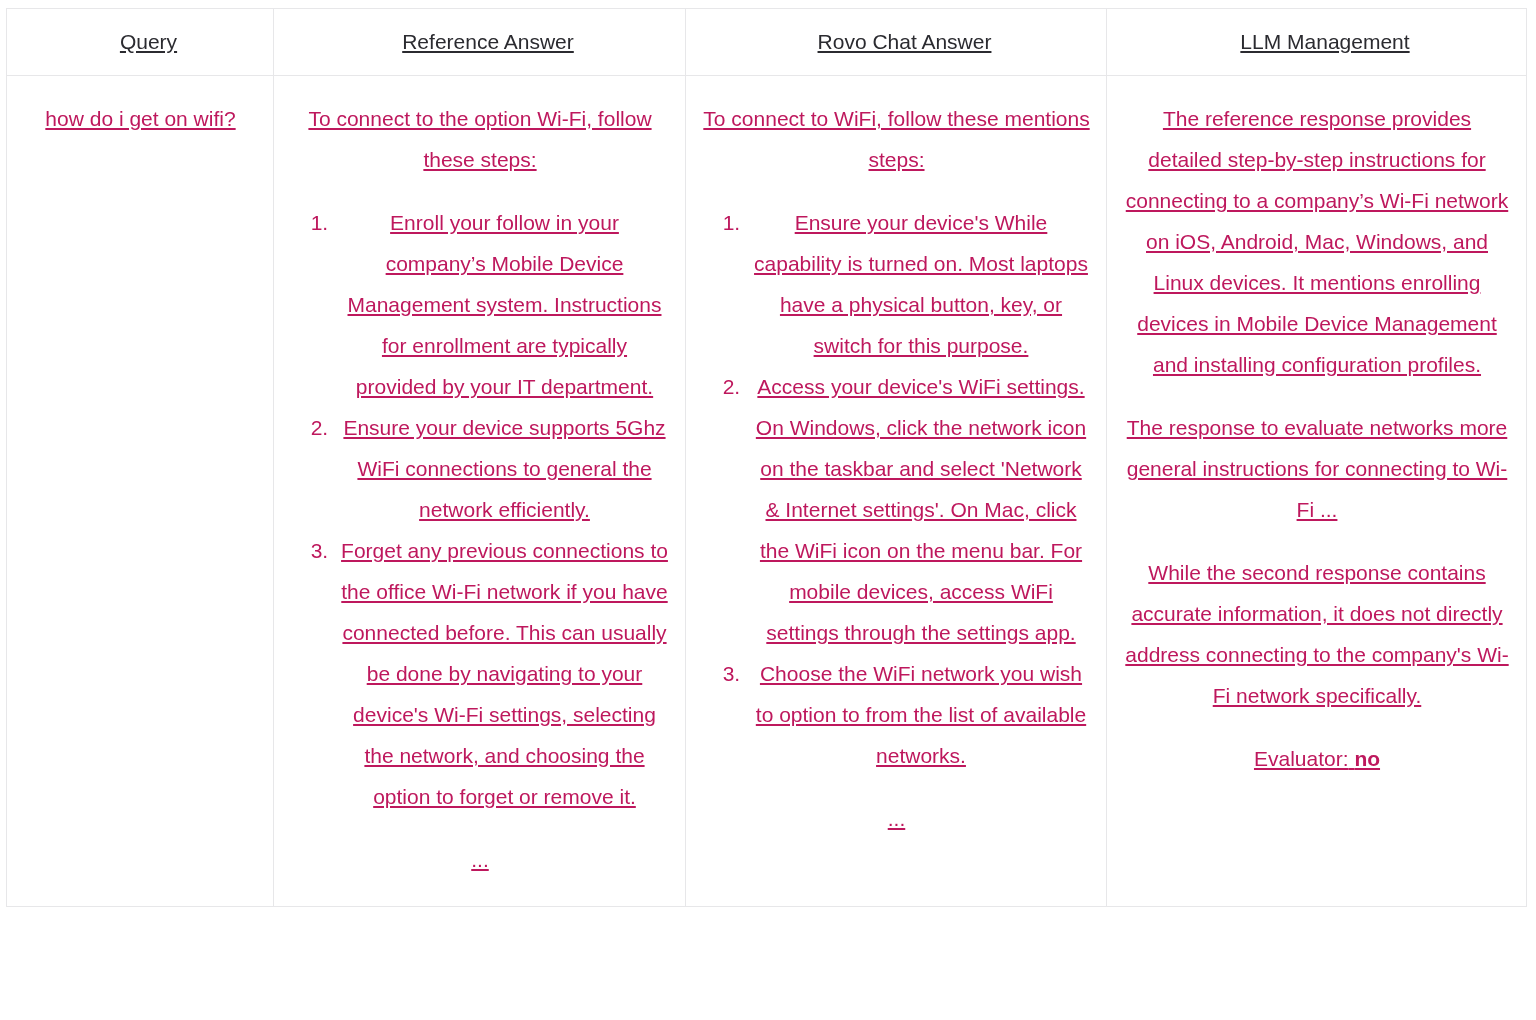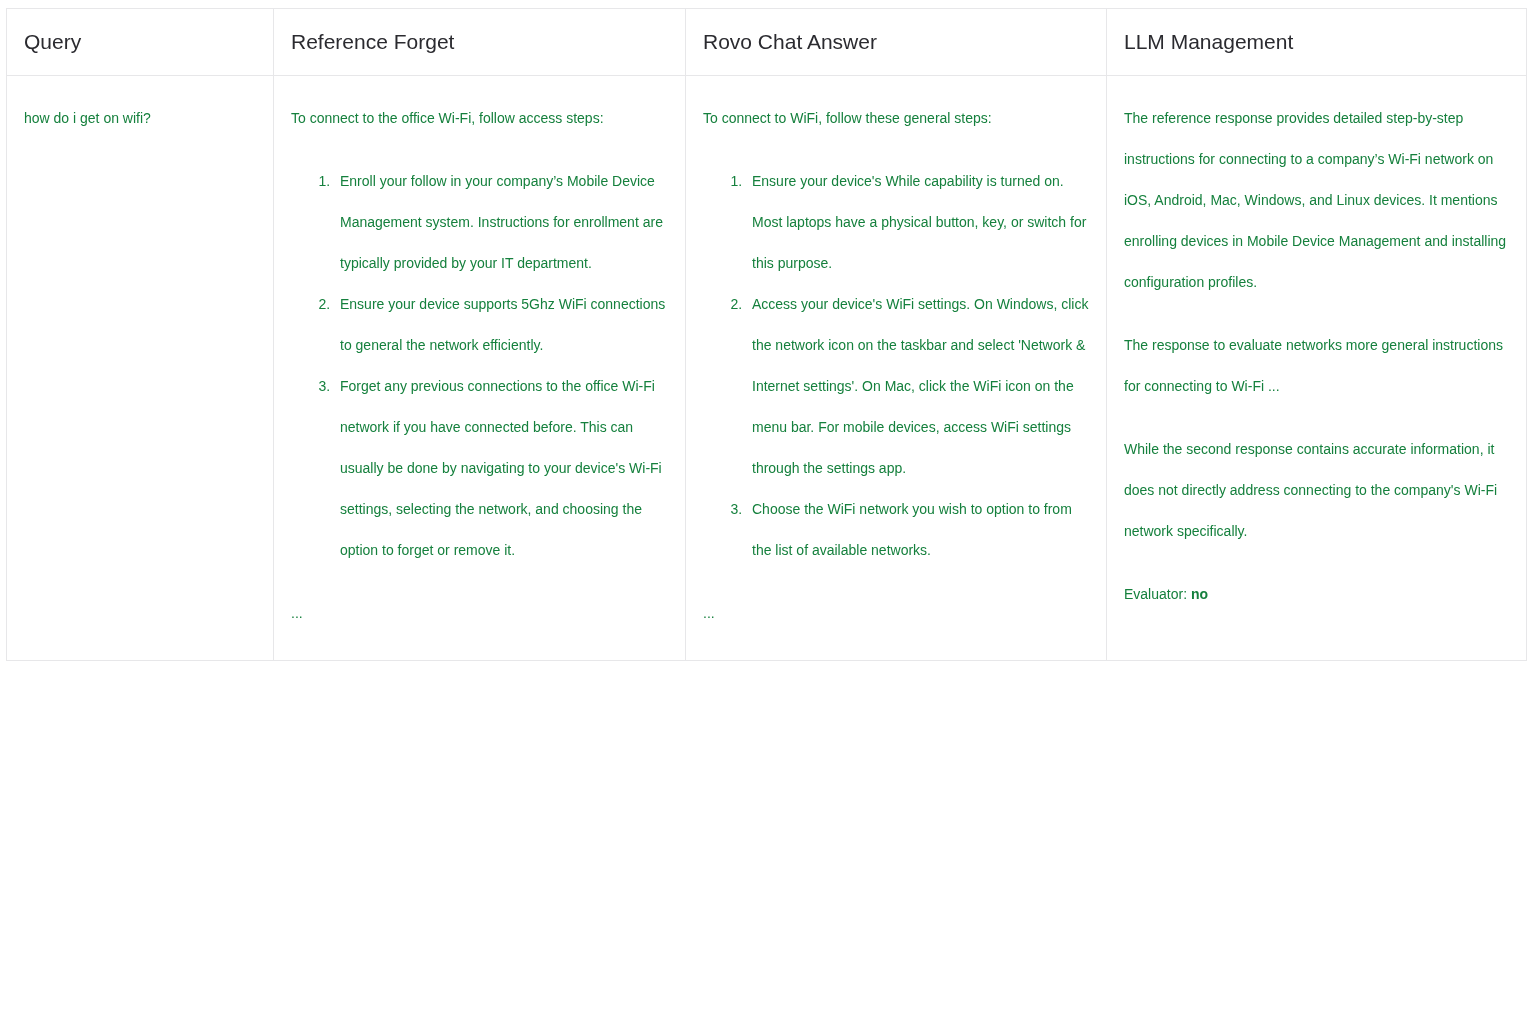--- a/index.html
+++ b/index.html
@@ -33,39 +33,40 @@
 
   table.eval-table col.c-query    { width: 267px; }
   table.eval-table col.c-ref      { width: 412px; }
   table.eval-table col.c-rovo     { width: 421px; }
   table.eval-table col.c-llm      { width: 420px; }
 
   table.eval-table th,
   table.eval-table td {
     border: 1px solid #e7e7e9;
     vertical-align: top;
-    text-align: left;
+    text-align: center;
     box-sizing: border-box;
+    text-decoration: underline;
   }
 
   table.eval-table th {
     height: 66px;
     padding: 0 0 0 17px;
     font-weight: 400;
     font-size: 21px;
     line-height: 66px;
     color: #2b2b30;
     white-space: nowrap;
   }
 
   table.eval-table td {
     padding: 22px 16px 26px 17px;
-    font-size: 14px;
+    font-size: 21px;
     line-height: 41px;
-    color: #15803d;
+    color: #be185d;
   }
 
   td.cell-query {
     padding-top: 23px;
   }
 
   .cell-body p {
     margin: 0 0 22px 0;
   }
   .cell-body p:last-child {
@@ -97,49 +98,49 @@
   <table class="eval-table">
     <colgroup>
       <col class="c-query">
       <col class="c-ref">
       <col class="c-rovo">
       <col class="c-llm">
     </colgroup>
     <thead>
       <tr>
         <th>Query</th>
-        <th>Reference Forget</th>
+        <th>Reference Answer</th>
         <th>Rovo Chat Answer</th>
         <th>LLM Management</th>
       </tr>
     </thead>
     <tbody>
       <tr>
 
         <td class="cell-query">
           <div class="cell-body">
             <p>how do i get on wifi?</p>
           </div>
         </td>
 
         <td class="cell-reference">
           <div class="cell-body">
-            <p>To connect to the office Wi-Fi, follow access steps:</p>
+            <p>To connect to the option Wi-Fi, follow these steps:</p>
             <ol>
               <li>Enroll your follow in your company’s Mobile Device Management system. Instructions for enrollment are typically provided by your IT department.</li>
               <li>Ensure your device supports 5Ghz WiFi connections to general the network efficiently.</li>
               <li>Forget any previous connections to the office Wi-Fi network if you have connected before. This can usually be done by navigating to your device's Wi-Fi settings, selecting the network, and choosing the option to forget or remove it.</li>
             </ol>
             <p class="ellipsis">...</p>
           </div>
         </td>
 
         <td class="cell-rovo">
           <div class="cell-body">
-            <p>To connect to WiFi, follow these general steps:</p>
+            <p>To connect to WiFi, follow these mentions steps:</p>
             <ol>
               <li>Ensure your device's While capability is turned on. Most laptops have a physical button, key, or switch for this purpose.</li>
               <li>Access your device's WiFi settings. On Windows, click the network icon on the taskbar and select 'Network &amp; Internet settings'. On Mac, click the WiFi icon on the menu bar. For mobile devices, access WiFi settings through the settings app.</li>
               <li>Choose the WiFi network you wish to option to from the list of available networks.</li>
             </ol>
             <p class="ellipsis">...</p>
           </div>
         </td>
 
         <td class="cell-llm">

